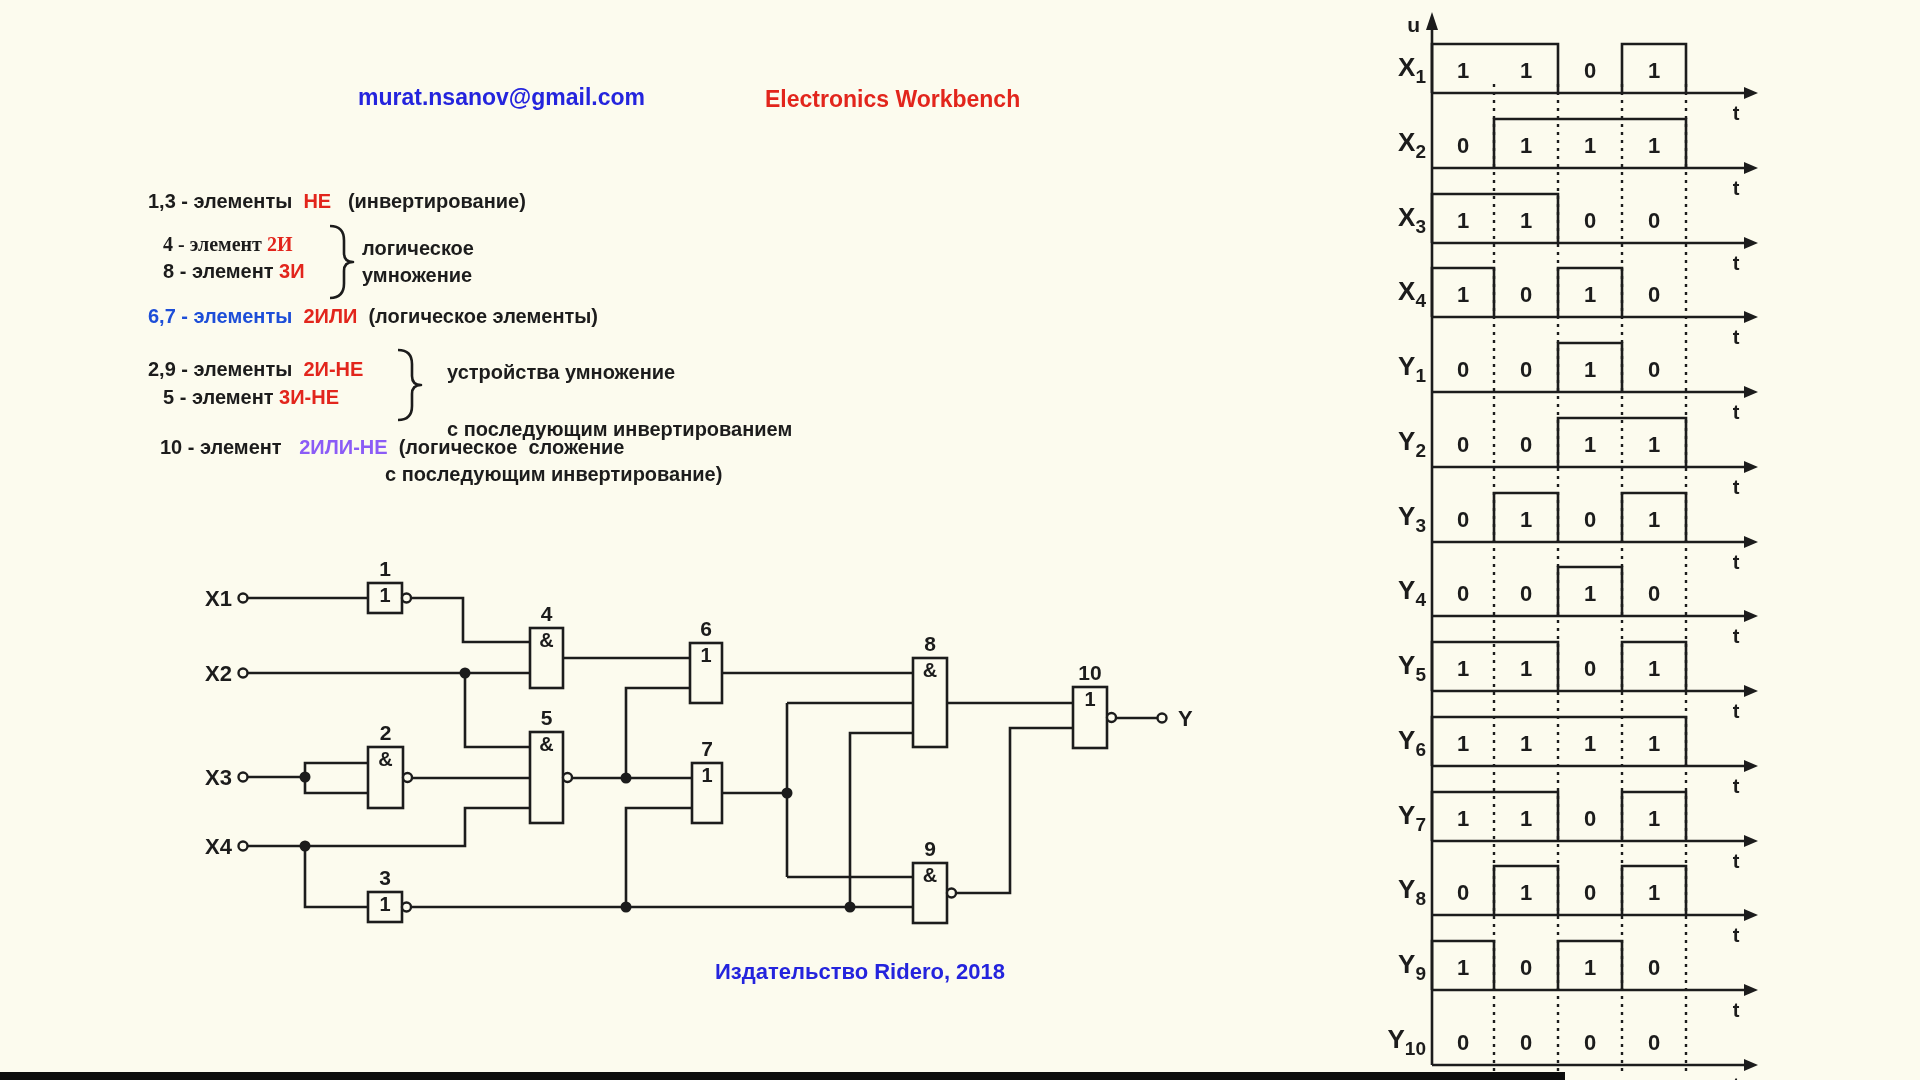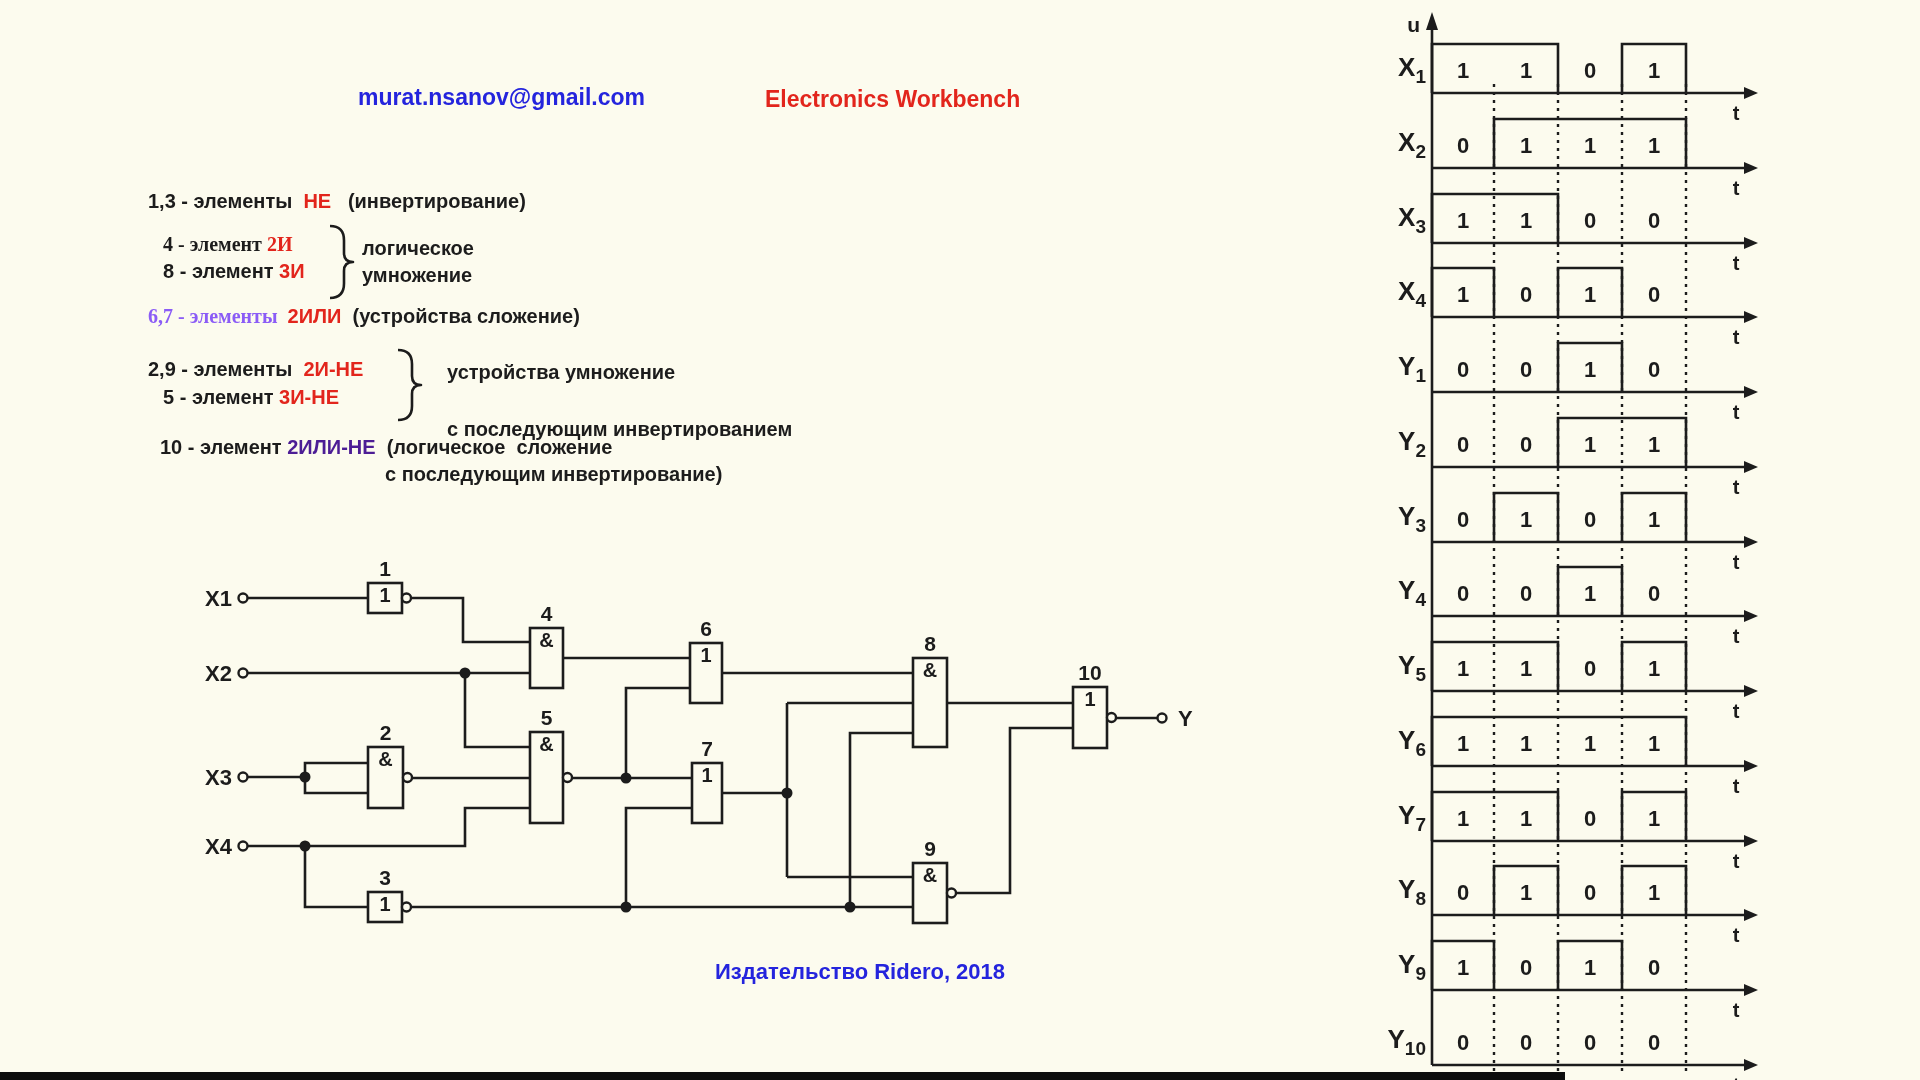--- a/index.html
+++ b/index.html
@@ -18,26 +18,26 @@
 
 <div class="page" id="page" style="background: rgb(252, 251, 238);">
   <div class="hdr-email" style="color: rgb(36, 36, 221);">murat.nsanov@gmail.com</div>
   <div class="hdr-app" style="color: rgb(226, 37, 28);">Electronics Workbench</div>
   <div id="legend">
       <div class="lg-line" style="left: 148px; top: 190px;"><span style="color: rgb(28, 28, 28);">1,3 - элементы  </span><span style="color: rgb(226, 37, 28);">НЕ</span><span style="color: rgb(28, 28, 28);">   (инвертирование)</span></div>
       <div class="lg-line" style="left: 163px; top: 233px; font-family: Liberation Serif, serif;"><span style="color: rgb(28, 28, 28);">4 - элемент </span><span style="color: rgb(226, 37, 28);">2И</span></div>
       <div class="lg-line" style="left: 163px; top: 260px;"><span style="color: rgb(28, 28, 28);">8 - элемент </span><span style="color: rgb(226, 37, 28);">3И</span></div>
       <div class="lg-line" style="left: 362px; top: 237px;"><span style="color: rgb(28, 28, 28);">логическое</span></div>
       <div class="lg-line" style="left: 362px; top: 264px;"><span style="color: rgb(28, 28, 28);">умножение</span></div>
-      <div class="lg-line" style="left: 148px; top: 305px;"><span style="color: #8b5cf6; font-family: Liberation Serif, serif;">6,7 - элементы  </span><span style="color: rgb(226, 37, 28);">2ИЛИ</span><span style="color: rgb(28, 28, 28);">  (устройства сложение)</span></div>
+      <div class="lg-line" style="left: 148px; top: 305px;"><span style="color: #1d4ed8;">6,7 - элементы  </span><span style="color: rgb(226, 37, 28);">2ИЛИ</span><span style="color: rgb(28, 28, 28);">  (логическое элементы)</span></div>
       <div class="lg-line" style="left: 148px; top: 358px;"><span style="color: rgb(28, 28, 28);">2,9 - элементы  </span><span style="color: rgb(226, 37, 28);">2И-НЕ</span></div>
       <div class="lg-line" style="left: 163px; top: 386px;"><span style="color: rgb(28, 28, 28);">5 - элемент </span><span style="color: rgb(226, 37, 28);">3И-НЕ</span></div>
       <div class="lg-line" style="left: 447px; top: 361px;"><span style="color: rgb(28, 28, 28);">устройства умножение</span></div>
       <div class="lg-line" style="left: 447px; top: 380px; margin-top: 38px;"><span style="color: rgb(28, 28, 28);">с последующим инвертированием</span></div>
-      <div class="lg-line" style="left: 160px; top: 436px;"><span style="color: rgb(28, 28, 28);">10 - элемент </span><span style="color: #4c1d95;">2ИЛИ-НЕ</span><span style="color: rgb(28, 28, 28);">  (логическое  сложение</span></div>
+      <div class="lg-line" style="left: 160px; top: 436px;"><span style="color: rgb(28, 28, 28);">10 - элемент </span><span style="color: #8b5cf6; margin-left: 12px;">2ИЛИ-НЕ</span><span style="color: rgb(28, 28, 28);">  (логическое  сложение</span></div>
       <div class="lg-line" style="left: 385px; top: 463px;"><span style="color: rgb(28, 28, 28);">с последующим инвертирование)</span></div>
     </div>
   <svg id="diagram" width="1920" height="1080" viewBox="0 0 1920 1080">
     <g id="g-legend-braces">
         <path d="M 330 226 Q 344 226 344 240.4 L 344 253 Q 344 262 353 262 Q 344 262 344 271 L 344 283.6 Q 344 298 330 298" fill="none" stroke="#1c1c1c" stroke-width="2.6" stroke-linejoin="round"></path>
         <path d="M 398 350 Q 412 350 412 364 L 412 376 Q 412 385 421 385 Q 412 385 412 394 L 412 406 Q 412 420 398 420" fill="none" stroke="#1c1c1c" stroke-width="2.6" stroke-linejoin="round"></path>
       </g>
     <g id="g-circuit">
         <polyline points="248,598 368,598" fill="none" stroke="#1c1c1c" stroke-width="2.6"></polyline>
         <polyline points="412,598 463,598 463,642 530,642" fill="none" stroke="#1c1c1c" stroke-width="2.6"></polyline>

